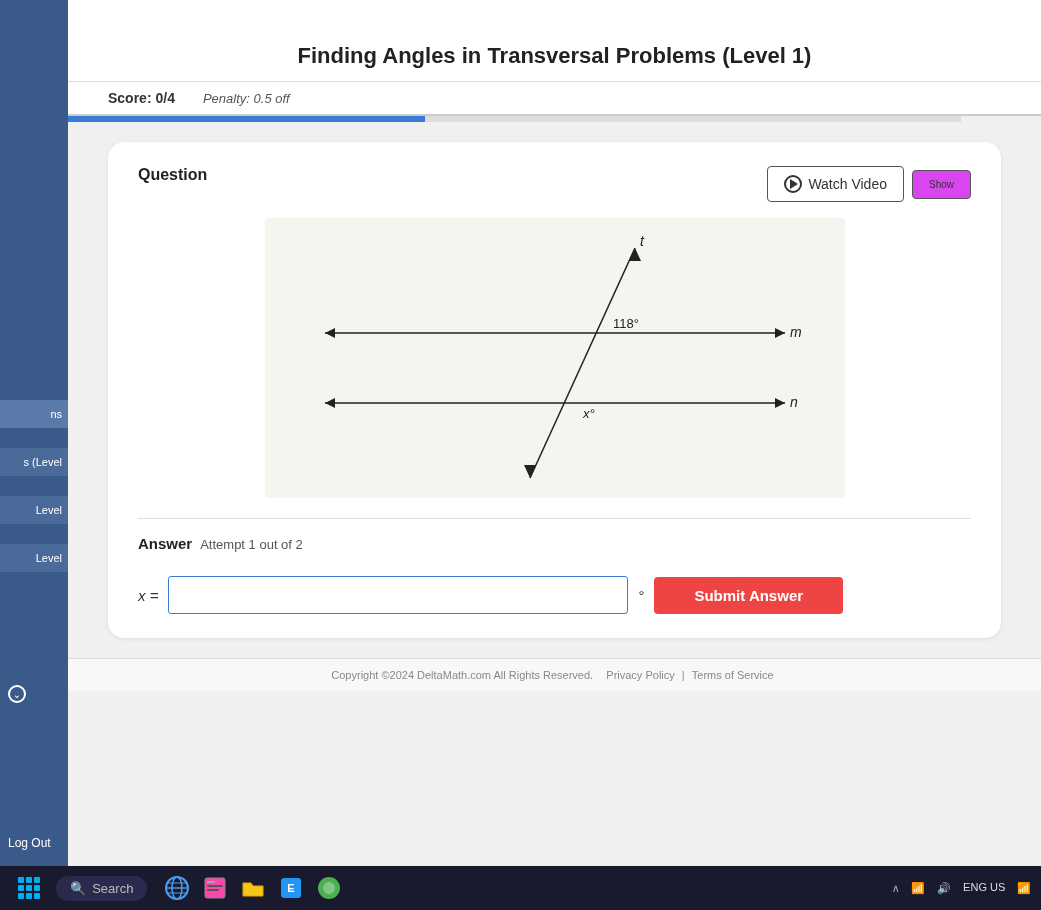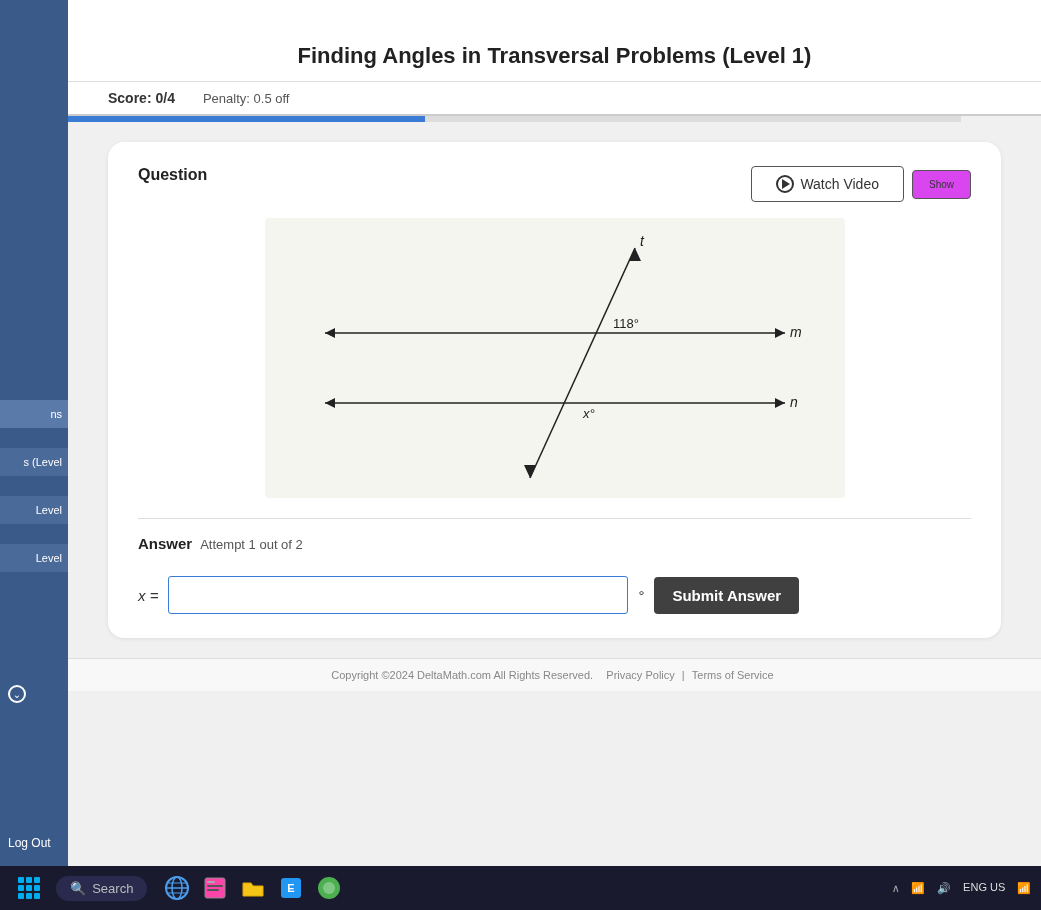--- a/index.html
+++ b/index.html
@@ -81,20 +81,21 @@
 
     .score-text {
       font-size: 14px;
       font-weight: bold;
       color: #333;
     }
 
     .penalty-text {
       font-size: 13px;
       color: #555;
+      font-style: italic;
     }
 
     .progress-container {
       width: calc(100% - 80px);
       margin: 0 0 0 0;
       height: 6px;
       background: #ddd;
       position: relative;
     }
 
@@ -130,21 +131,21 @@
       gap: 8px;
       align-items: center;
     }
 
     .watch-video-btn {
       display: flex;
       align-items: center;
       gap: 6px;
       border: 1.5px solid #555;
       background: white;
-      padding: 8px 24px;
+      padding: 8px 16px;
       border-radius: 4px;
       font-size: 14px;
       color: #333;
       cursor: pointer;
       justify-content: center;
     }
 
     .show-btn {
       border: 1.5px solid #555;
       background: #d946ef;
@@ -215,24 +216,24 @@
       font-size: 15px;
       outline: none;
     }
 
     .degree-sign {
       font-size: 15px;
       color: #333;
     }
 
     .submit-btn {
-      background: #404040;
+      background: #ef4444;
       color: white;
       border: none;
-      padding: 10px 18px;
+      padding: 10px 40px;
       border-radius: 4px;
       font-size: 15px;
       font-weight: bold;
       cursor: pointer;
     }
 
     .footer {
       background: #f8f8f8;
       border-top: 1px solid #ddd;
       padding: 10px 40px;

